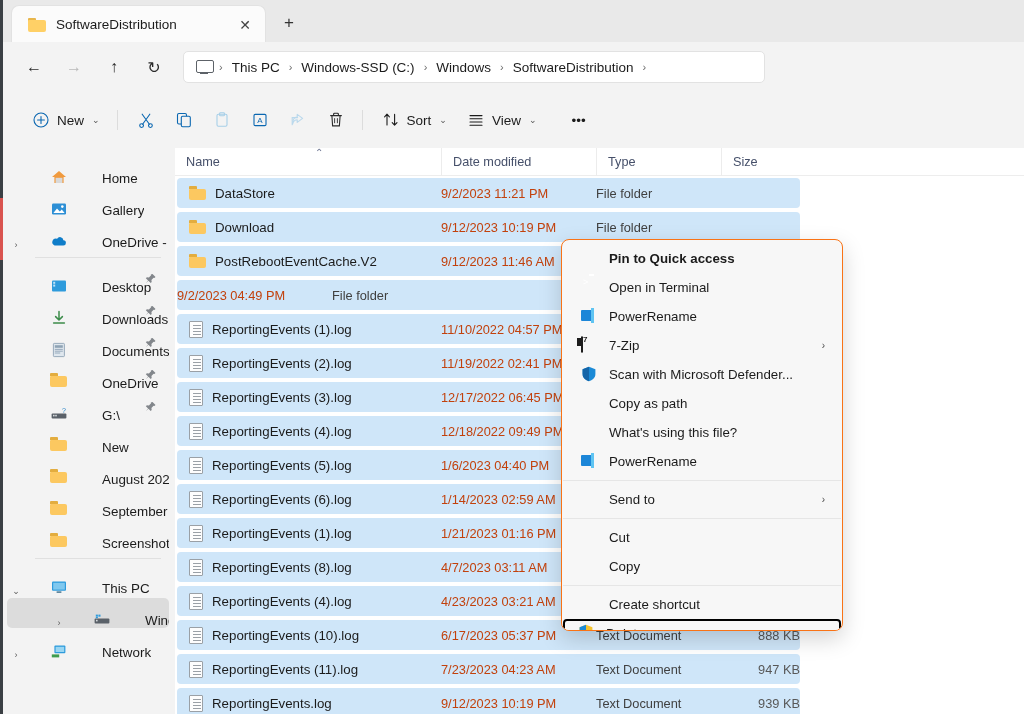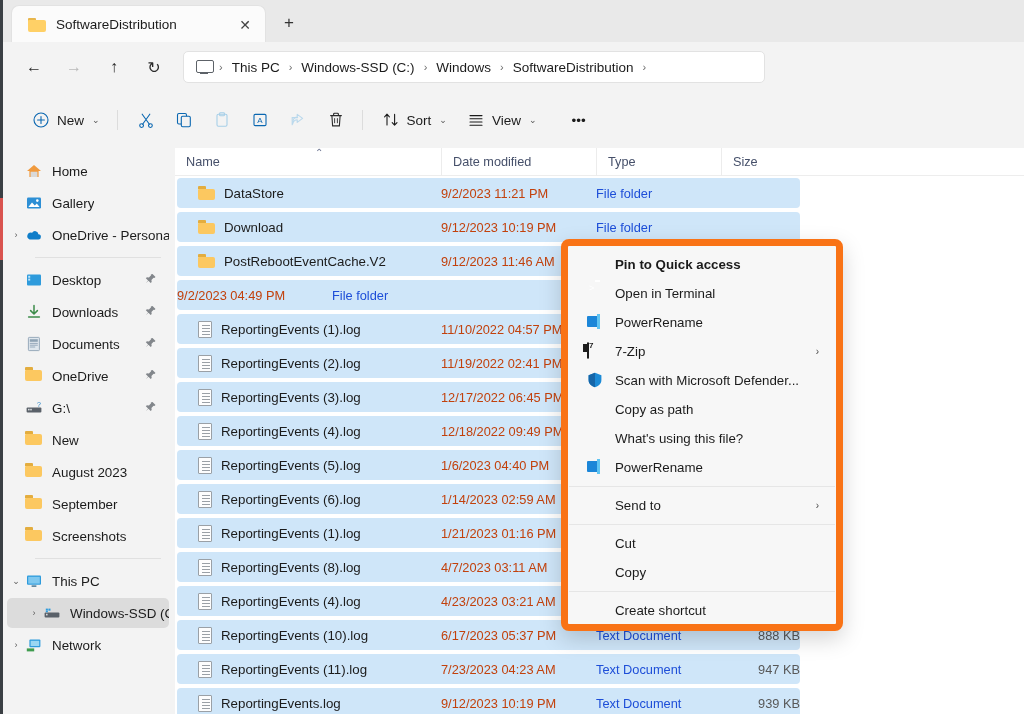--- a/index.html
+++ b/index.html
@@ -127,22 +127,22 @@
 
   
   .sidebar {
     position: absolute; left: 3px; top: 148px; width: 172px; height: 566px;
     background: #f3f3f3;
     padding-top: 6px;
     overflow: hidden;
   }
   .sb-item {
     position: relative; height: 30px; margin: 2px 6px 2px 4px;
-    border-radius: 5px; display: flex; align-items: center;
-    font-size: 13.4px; color: #1b1b1b;
+    border-radius: 5px; display: flex; align-items: flex-end;
+    font-size: 13.4px; color: #1b1b1b; gap: 25px;
   }
   .sb-item.selected { background: #dcdcdc; }
   .sb-arrow {
     width: 18px; text-align: center; font-size: 9px; color: #5a5a5a; flex: none;
   }
   .sb-indent { width: 18px; flex: none; }
   .sb-ico { width: 18px; height: 18px; margin-right: 9px; flex: none; position: relative; }
   .sb-label { white-space: nowrap; overflow: hidden; }
   .sb-pin {
     position: absolute; right: 12px; top: 7px;
@@ -188,41 +188,41 @@
   .row {
     height: 34px; display: flex; align-items: center;
     position: relative;
   }
   .row.sel .cells { background: #cfe6f9; }
   .cells {
     position: absolute; left: 2px; top: 2px; width: 623px; height: 30px;
     border-radius: 4px; display: flex; align-items: center;
   }
   .cell { font-size: 13.3px; color: #1b1b1b; white-space: nowrap; overflow: hidden; }
-  .cell.name { width: 264px; display: flex; align-items: center; padding-left: 21px; gap: 9px; }
+  .cell.name { width: 264px; display: flex; align-items: center; padding-left: 12px; gap: 9px; }
   .cell.date { width: 155px; color: #c2410c; font-size: 12.8px; }
-  .cell.type { width: 125px; color: #1d4ed8; font-size: 12.8px; }
+  .cell.type { width: 125px; color: #404040; font-size: 12.8px; }
   .cell.size { width: 79px; color: #585858; font-size: 12.8px; text-align: right; }
 
   
   .doc {
     width: 14px; height: 17px; background: #fdfdfd;
     border: 1px solid #9aa0a6; border-radius: 1px; position: relative; flex: none;
   }
   .doc::before {
     content: ""; position: absolute; left: 2.5px; top: 3px; width: 8px; height: 1px;
     background: #9aa0a6;
     box-shadow: 0 3px 0 #9aa0a6, 0 6px 0 #9aa0a6, 0 9px 0 #9aa0a6;
   }
 
   
   .ctxmenu {
     position: absolute; left: 561px; top: 239px; width: 282px; height: 392px;
     background: #f7f7f7;
-    border: 7px solid #f97316;
+    border: 1px solid #f97316;
     border-radius: 8px;
     box-shadow: 0 8px 22px rgba(0,0,0,.17);
     padding: 4px 0;
     overflow: hidden;
   }
   .mi {
     position: relative; height: 29px; display: flex; align-items: center;
     margin: 0 3px; border-radius: 5px;
     font-size: 13.3px; color: #1b1b1b;
   }

